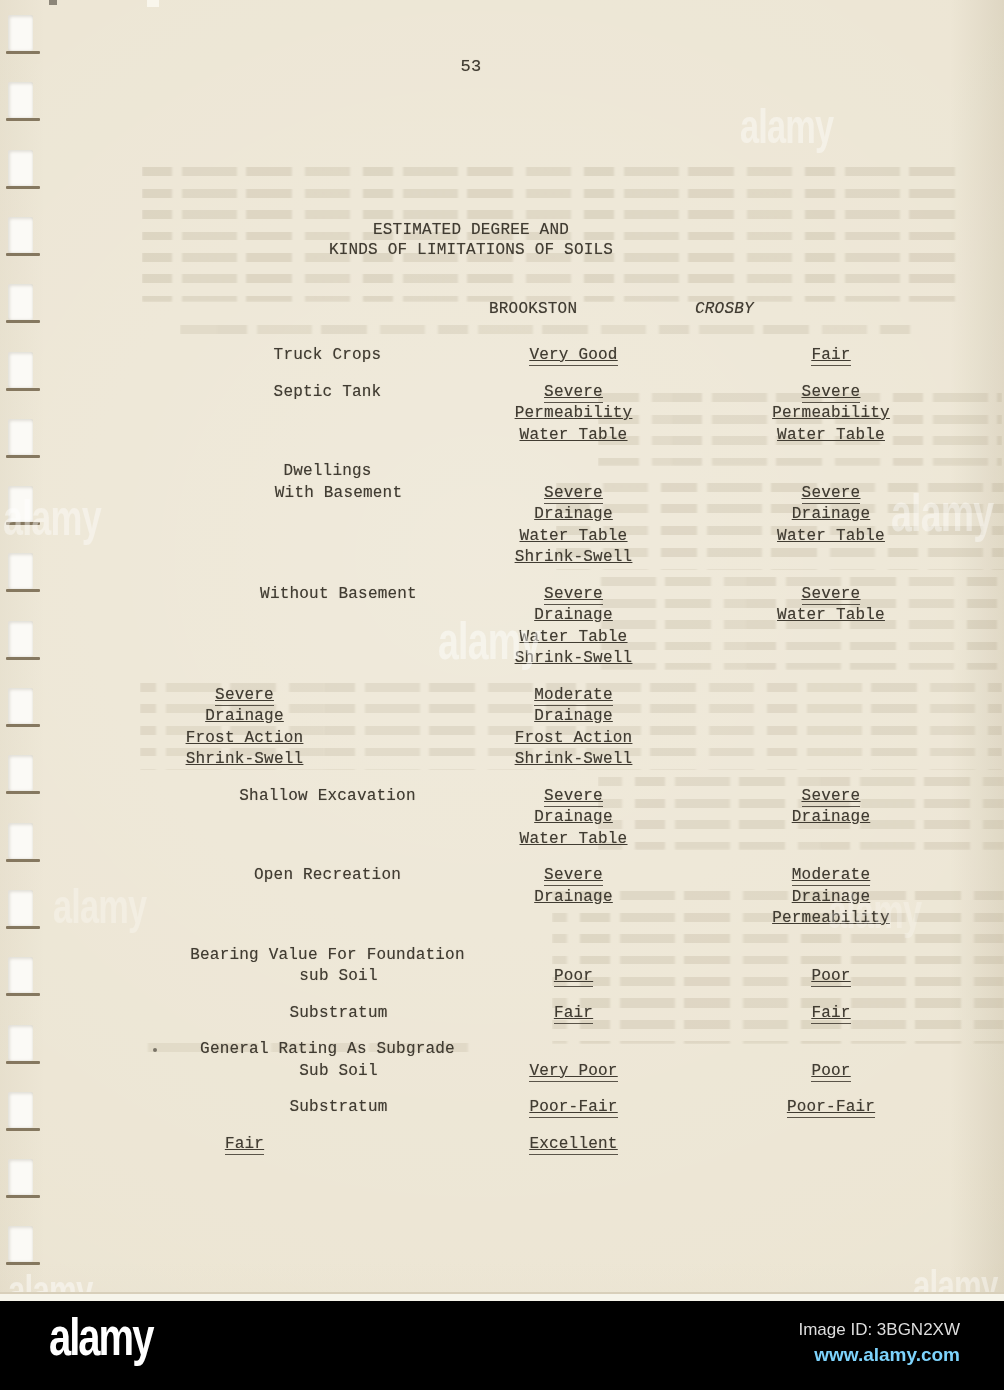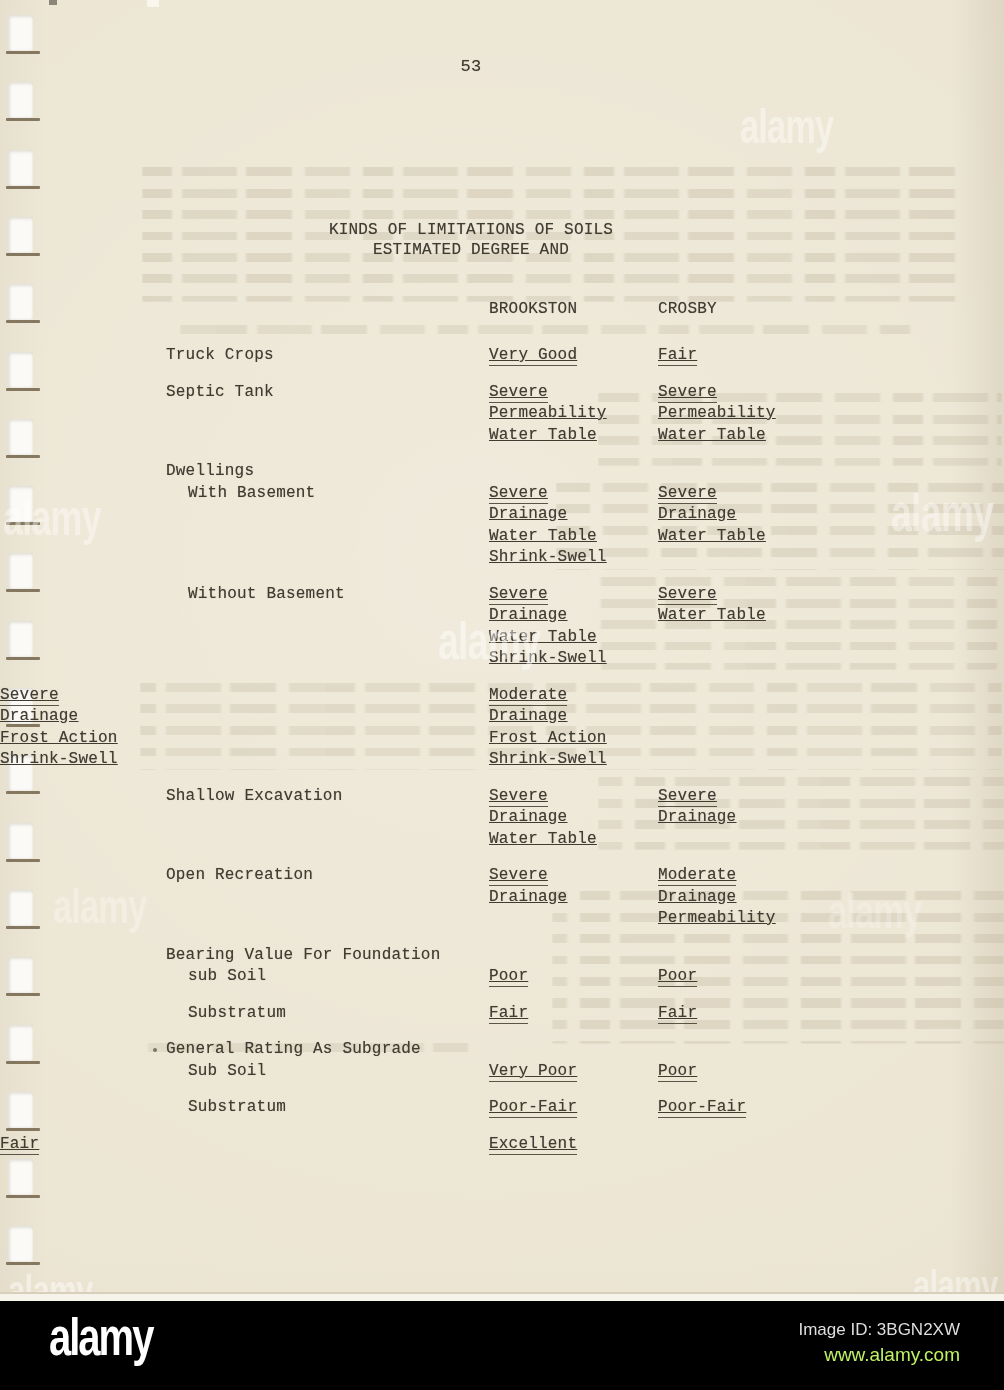--- a/index.html
+++ b/index.html
@@ -10,21 +10,21 @@
   }
   
   .paper-tone {
     position:absolute; inset:0; pointer-events:none;
     background:
       radial-gradient(130% 90% at 48% 40%, rgba(255,255,254,.20), rgba(255,255,255,0) 72%),
       linear-gradient(90deg, rgba(196,186,160,.16) 0px, rgba(0,0,0,0) 45px, rgba(0,0,0,0) 950px, rgba(168,156,126,.22) 1004px),
       linear-gradient(0deg, rgba(190,180,152,.10) 0px, rgba(0,0,0,0) 130px);
   }
   .typewritten { color:#413c32; font-size:16px; letter-spacing:.2px;
-    text-shadow:0 0 .7px rgba(65,60,50,.5); }
+    text-shadow:0 0 .7px rgba(65,60,50,.5);text-align:center; }
 
   
   .hole {
     position:absolute; width:25px; height:36px; background:#fbfaf6;
     border-radius:2px;
     box-shadow: inset 2px 2px 3px rgba(120,110,90,.18), inset -1px -1px 2px rgba(120,110,90,.10);
   }
   .hole::after {
     content:""; position:absolute; left:-2px; right:-7px; bottom:-3px; height:3px;
     background:#6b5d42; border-radius:1px; opacity:.8;
@@ -41,21 +41,21 @@
     -webkit-mask-image:repeating-linear-gradient(180deg, rgba(0,0,0,0) 0 5px, #000 5px 14px, rgba(0,0,0,0) 14px 21.5px);
     mask-image:repeating-linear-gradient(180deg, rgba(0,0,0,0) 0 5px, #000 5px 14px, rgba(0,0,0,0) 14px 21.5px);
     filter:blur(1.1px);
   }
 
   #page-number { position:absolute; top:57px; left:0; width:942px; text-align:center; font-size:17px; }
   #page-title  { position:absolute; top:220px; left:0; width:942px; text-align:center; line-height:20px; }
 
   #table-head { position:absolute; top:300px; left:0; width:100%; height:22px; }
   #table-head .colhead-1 { position:absolute; left:489px; }
-  #table-head .colhead-2 { position:absolute; left:658px; }
+  #table-head .colhead-2 { position:absolute; left:695px;font-style:italic; }
 
   #table-rows { position:absolute; top:345px; left:0; width:1004px; }
   .row { display:grid; grid-template-columns:489px 169px auto; margin-bottom:15px; line-height:21.5px; }
   .row.header { margin-bottom:0; }
   .row .label { padding-left:166px; }
   .row .label.ind { padding-left:188px; }
   .cell div { white-space:nowrap;text-decoration:underline; }
   .cell .rating span { border-bottom:1.7px solid rgba(63,58,48,.85); padding-bottom:1px; }
 
   
@@ -82,22 +82,22 @@
     position:absolute; left:49px; top:10px; color:#fff;
     font-family:"Liberation Sans","DejaVu Sans",sans-serif; font-weight:700;
     font-size:50px; line-height:1; letter-spacing:-2.5px;
     transform:scale(.8,1.05); transform-origin:left top;
   }
   #footer-image-id {
     position:absolute; right:44px; top:19px; color:#dedede;
     font-family:"Liberation Sans","DejaVu Sans",sans-serif; font-size:17px;
   }
   #footer-url {
-    position:absolute; right:44px; top:43px; color:#bef264;
-    font-family:"Liberation Sans","DejaVu Sans",sans-serif; font-size:19px; font-weight:400;
+    position:absolute; right:44px; top:43px; color:#7dd3fc;
+    font-family:"Liberation Sans","DejaVu Sans",sans-serif; font-size:19px; font-weight:700;
   }
 </style>
 </head>
 <body>
 
 <div class="paper-tone"></div>
 
 <div id="bleed-layer">
     <div class="bleed" style="left: 142px; top: 162px; width: 820px; height: 140px; opacity: 0.4; background-position: 0px 0px;"></div>
     <div class="bleed" style="left: 180px; top: 320px; width: 740px; height: 26px; opacity: 0.32; background-position: 37px 0px;"></div>
@@ -128,22 +128,22 @@
     <div class="hole" style="left: 8px; top: 957.2px;"></div>
     <div class="hole" style="left: 8px; top: 1024.5px;"></div>
     <div class="hole" style="left: 8px; top: 1091.8px;"></div>
     <div class="hole" style="left: 8px; top: 1159.1px;"></div>
     <div class="hole" style="left: 8px; top: 1226.4px;"></div>
   </div>
 
 <div id="page-number" class="typewritten">53</div>
 
 <div id="page-title" class="typewritten">
+  <div>ESTIMATED DEGREE AND</div>
   <div>KINDS OF LIMITATIONS OF SOILS</div>
-  <div>ESTIMATED DEGREE AND</div>
 </div>
 
 <div id="table-head" class="typewritten">
   <span class="colhead-1">BROOKSTON</span>
   <span class="colhead-2">CROSBY</span>
 </div>
 
 <div id="table-rows" class="typewritten">
     <div class="row">
       <div class="label">Truck Crops</div>

